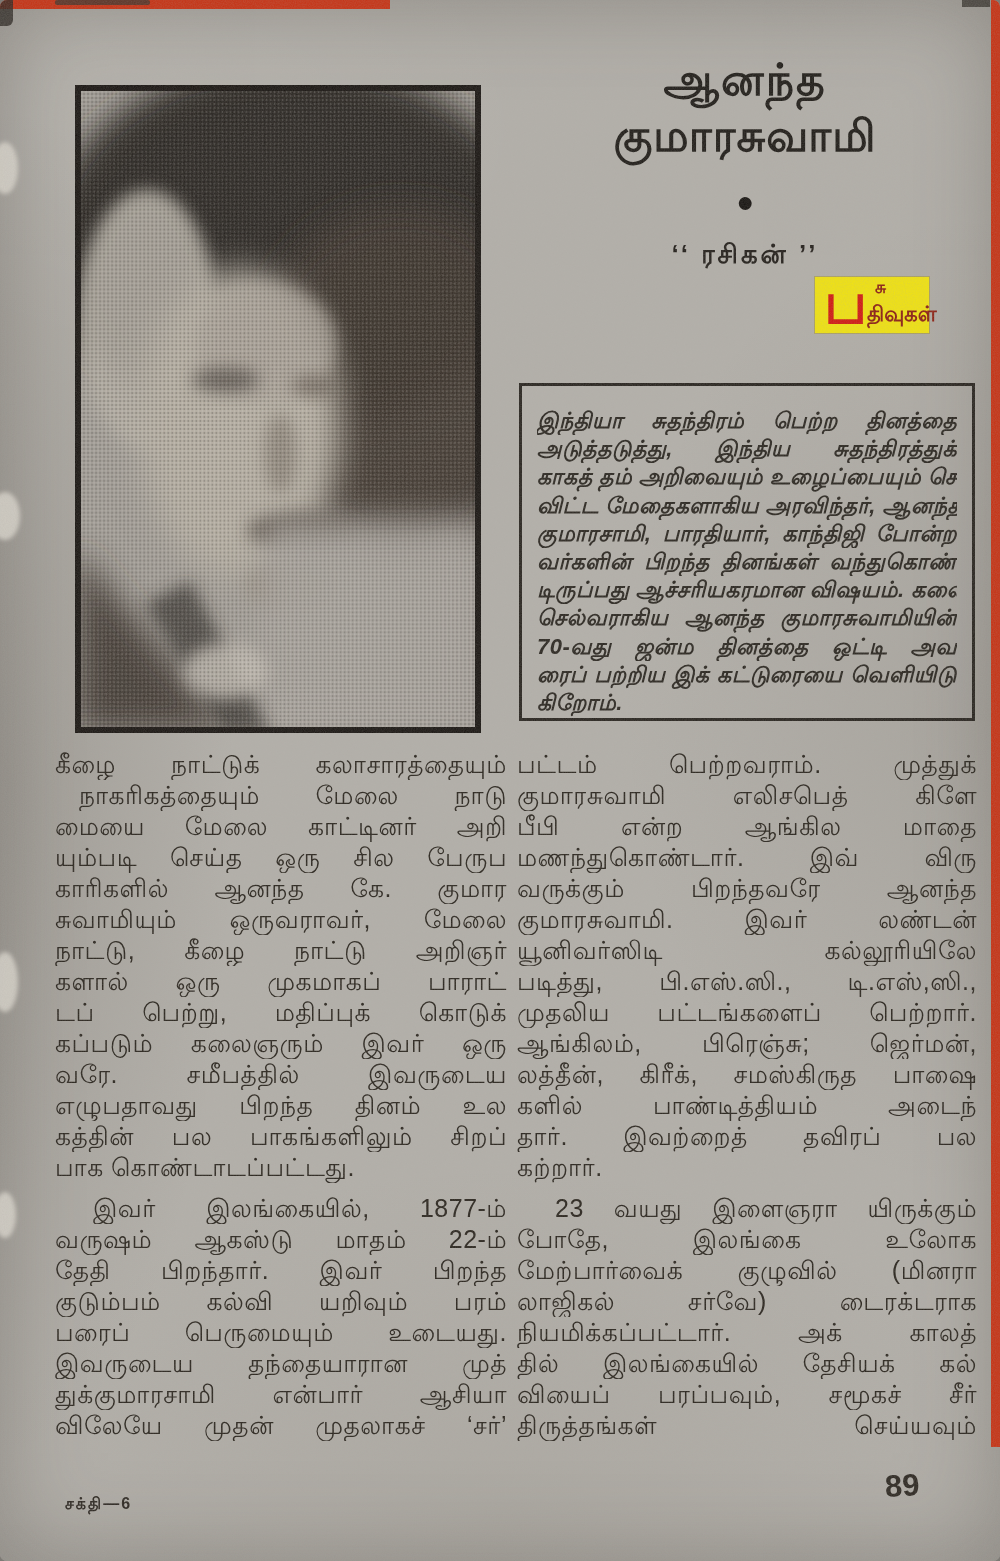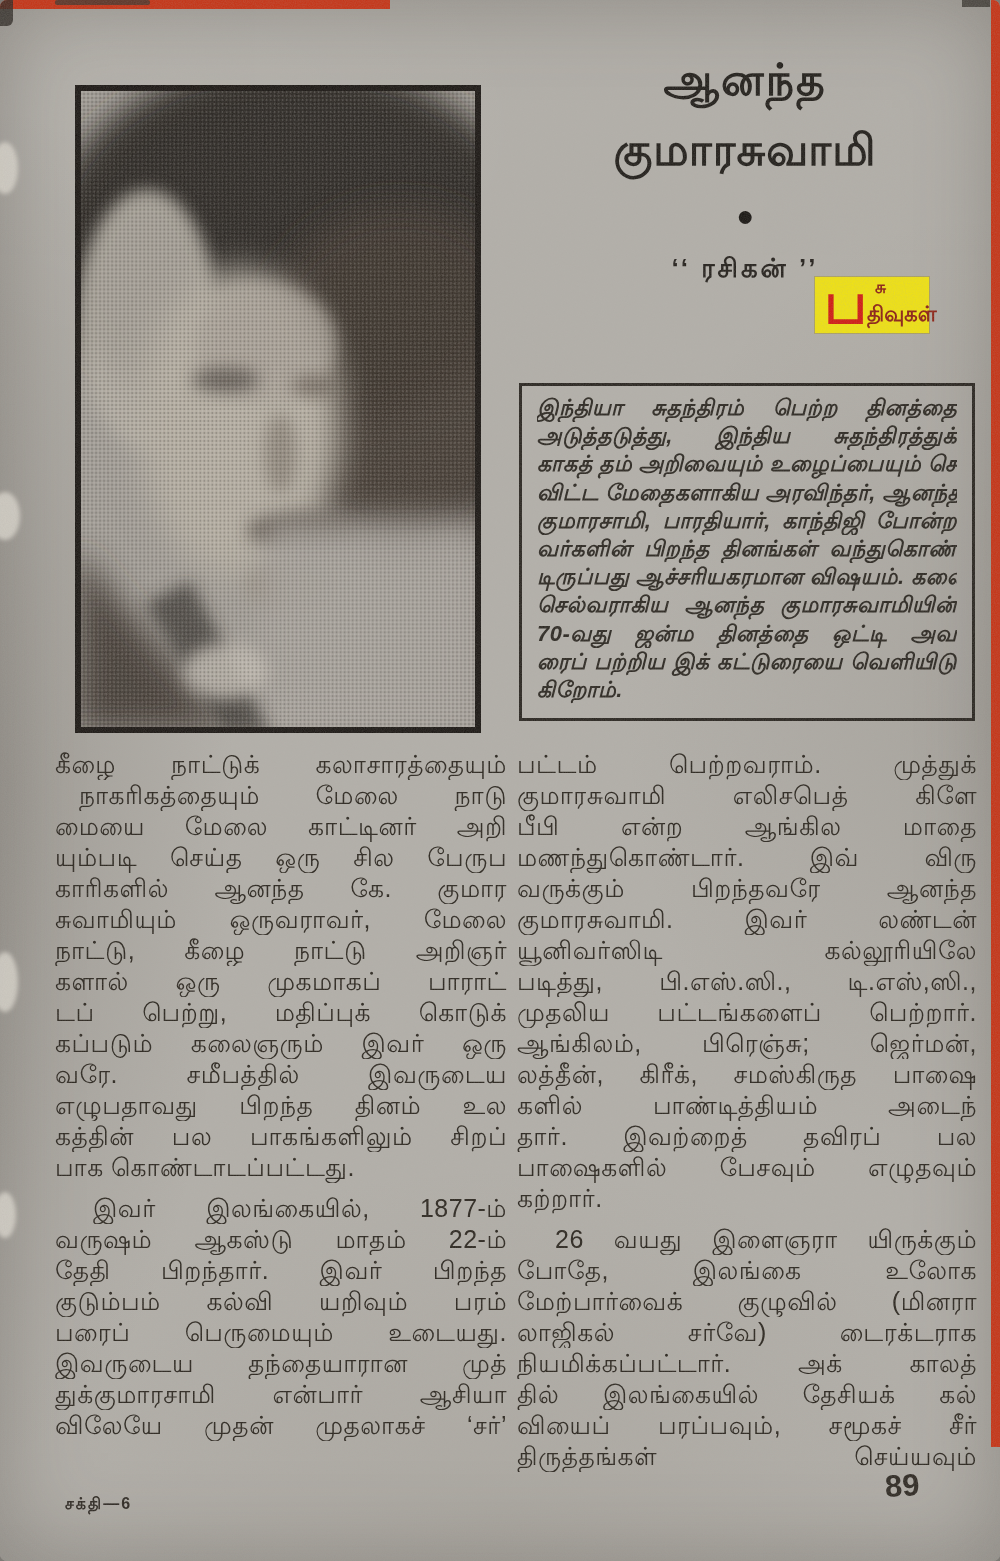--- a/index.html
+++ b/index.html
@@ -27,31 +27,31 @@
   .hole1{left:-8px;top:142px;width:26px;height:52px;}
   .hole2{left:-10px;top:492px;width:30px;height:48px;}
   .hole3{left:-8px;top:952px;width:26px;height:60px;}
   .hole4{left:-6px;top:1192px;width:22px;height:46px;}
   
   .photo{left:75px;top:85px;width:406px;height:648px;}
   .photo svg{display:block;width:100%;height:100%;}
   
   .headblock{left:505px;top:55px;width:480px;text-align:center;}
   .title-line{font-weight:bold;font-size:44px;letter-spacing:2px;color:#1d1a16;}
-  .title-line.second{margin-top:14px;letter-spacing:1px;}
+  .title-line.second{letter-spacing:1px;}
   .head-bullet{font-size:30px;margin-top:20px;line-height:30px;color:#14110e;}
   .byline{font-size:26px;font-weight:bold;margin-top:22px;letter-spacing:3px;color:#201c18;}
   
   .logo{left:815px;top:277px;width:114px;height:56px;background:#f2e40e;box-shadow:0 0 0 1px rgba(160,140,0,.4);}
   .logo-p{position:absolute;left:9px;top:-4px;font-size:58px;line-height:60px;font-weight:bold;color:#d21710;}
   .logo-su{position:absolute;left:60px;top:1px;font-size:17px;font-weight:bold;color:#8c1d10;}
   .logo-rest{position:absolute;left:52px;top:25px;font-size:21px;font-weight:bold;color:#8c1d10;}
   
   .introbox{left:519px;top:383px;width:456px;height:338px;border:3px solid #26221d;
-    padding:8px 15px;box-sizing:border-box;background:rgba(255,255,255,0.02);}
+    padding:21px 15px;box-sizing:border-box;background:rgba(255,255,255,0.02);}
   .introbox .tline{font-size:22px;line-height:28.2px;font-weight:bold;font-style:italic;
     letter-spacing:.5px;color:#29251f;}
   
   .col{top:749px;}
   .colL{left:55px;width:452px;}
   .colR{left:517px;width:460px;}
   .col .tline{font-size:25px;line-height:31px;font-weight:500;color:#28231c;letter-spacing:.5px;}
   .para2{margin-top:10px;}
   .tline{text-align:justify;text-align-last:justify;white-space:nowrap;overflow:hidden;}
   .tline.endline{text-align-last:left;}
@@ -177,25 +177,24 @@
         <div class="tline">மணந்துகொண்டார். இவ் விரு</div>
         <div class="tline">வருக்கும் பிறந்தவரே ஆனந்த</div>
         <div class="tline">குமாரசுவாமி. இவர் லண்டன்</div>
         <div class="tline">யூனிவர்ஸிடி கல்லூரியிலே</div>
         <div class="tline">படித்து, பி.எஸ்.ஸி., டி.எஸ்,ஸி.,</div>
         <div class="tline">முதலிய பட்டங்களைப் பெற்றார்.</div>
         <div class="tline">ஆங்கிலம், பிரெஞ்சு; ஜெர்மன்,</div>
         <div class="tline">லத்தீன், கிரீக், சமஸ்கிருத பாஷை</div>
         <div class="tline">களில் பாண்டித்தியம் அடைந்</div>
         <div class="tline">தார். இவற்றைத் தவிரப் பல</div>
-        <div class="tline">பாஷைகளில் பேசவும் எழுதவும்</div>
         <div class="tline endline">கற்றார்.</div>
       </div>
     <div class="para2 indent-first">
-        <div class="tline">26 வயது இளைஞரா யிருக்கும்</div>
+        <div class="tline">23 வயது இளைஞரா யிருக்கும்</div>
         <div class="tline">போதே, இலங்கை உலோக</div>
         <div class="tline">மேற்பார்வைக் குழுவில் (மினரா</div>
         <div class="tline">லாஜிகல் சர்வே) டைரக்டராக</div>
         <div class="tline">நியமிக்கப்பட்டார். அக் காலத்</div>
         <div class="tline">தில் இலங்கையில் தேசியக் கல்</div>
         <div class="tline">வியைப் பரப்பவும், சமூகச் சீர்</div>
         <div class="tline">திருத்தங்கள் செய்யவும்</div>
       </div>
   </div>
 

